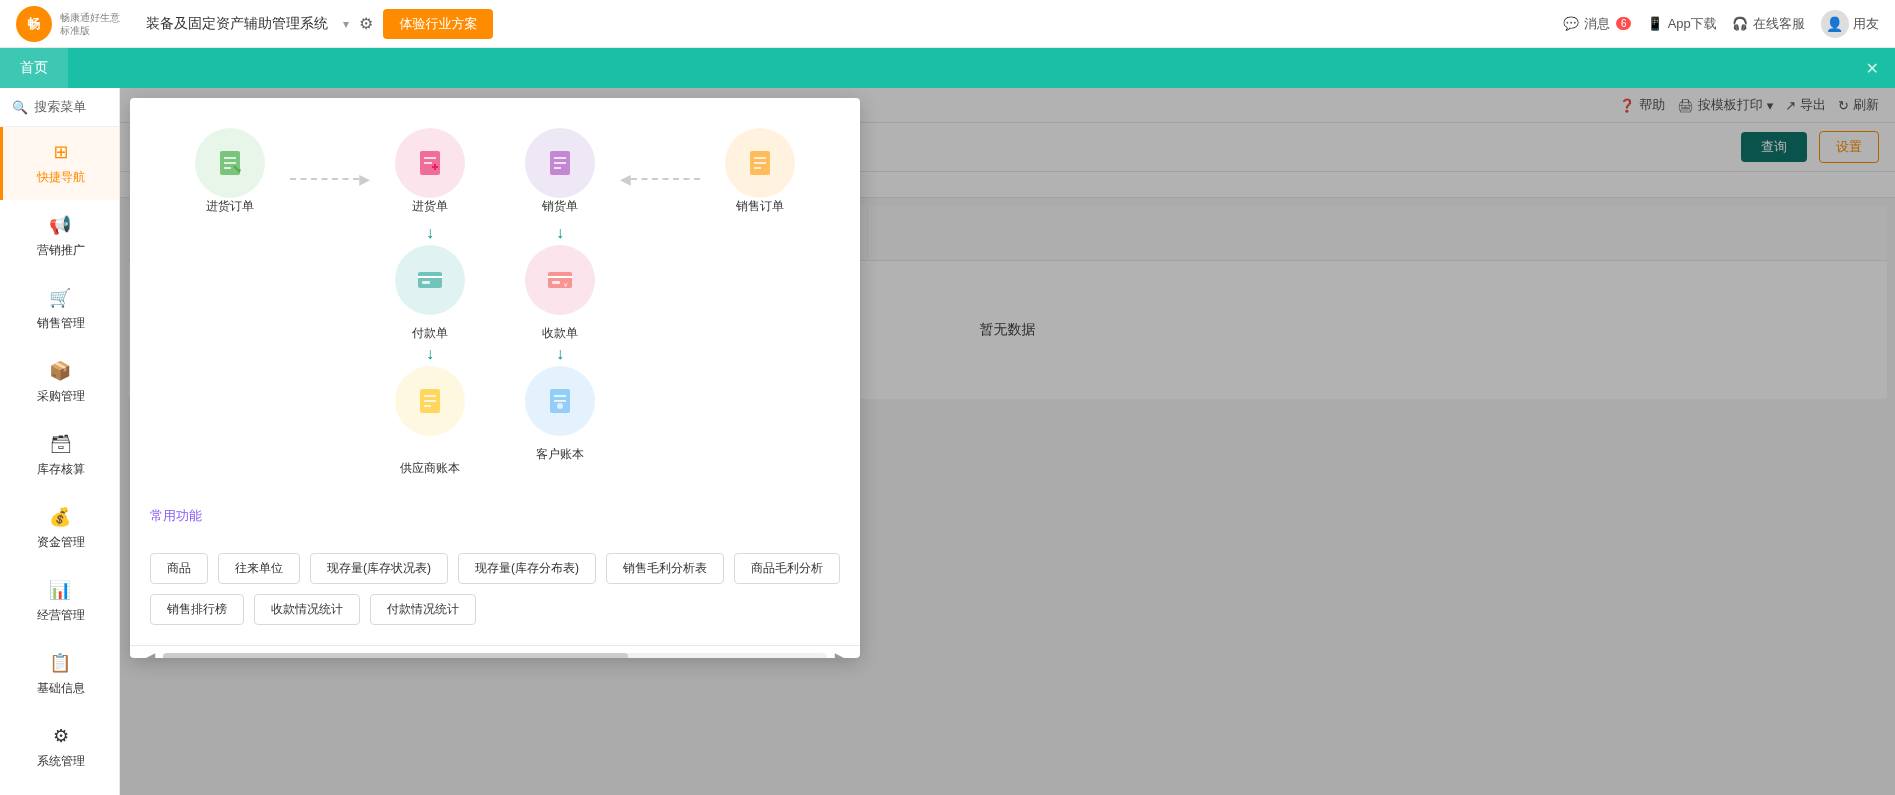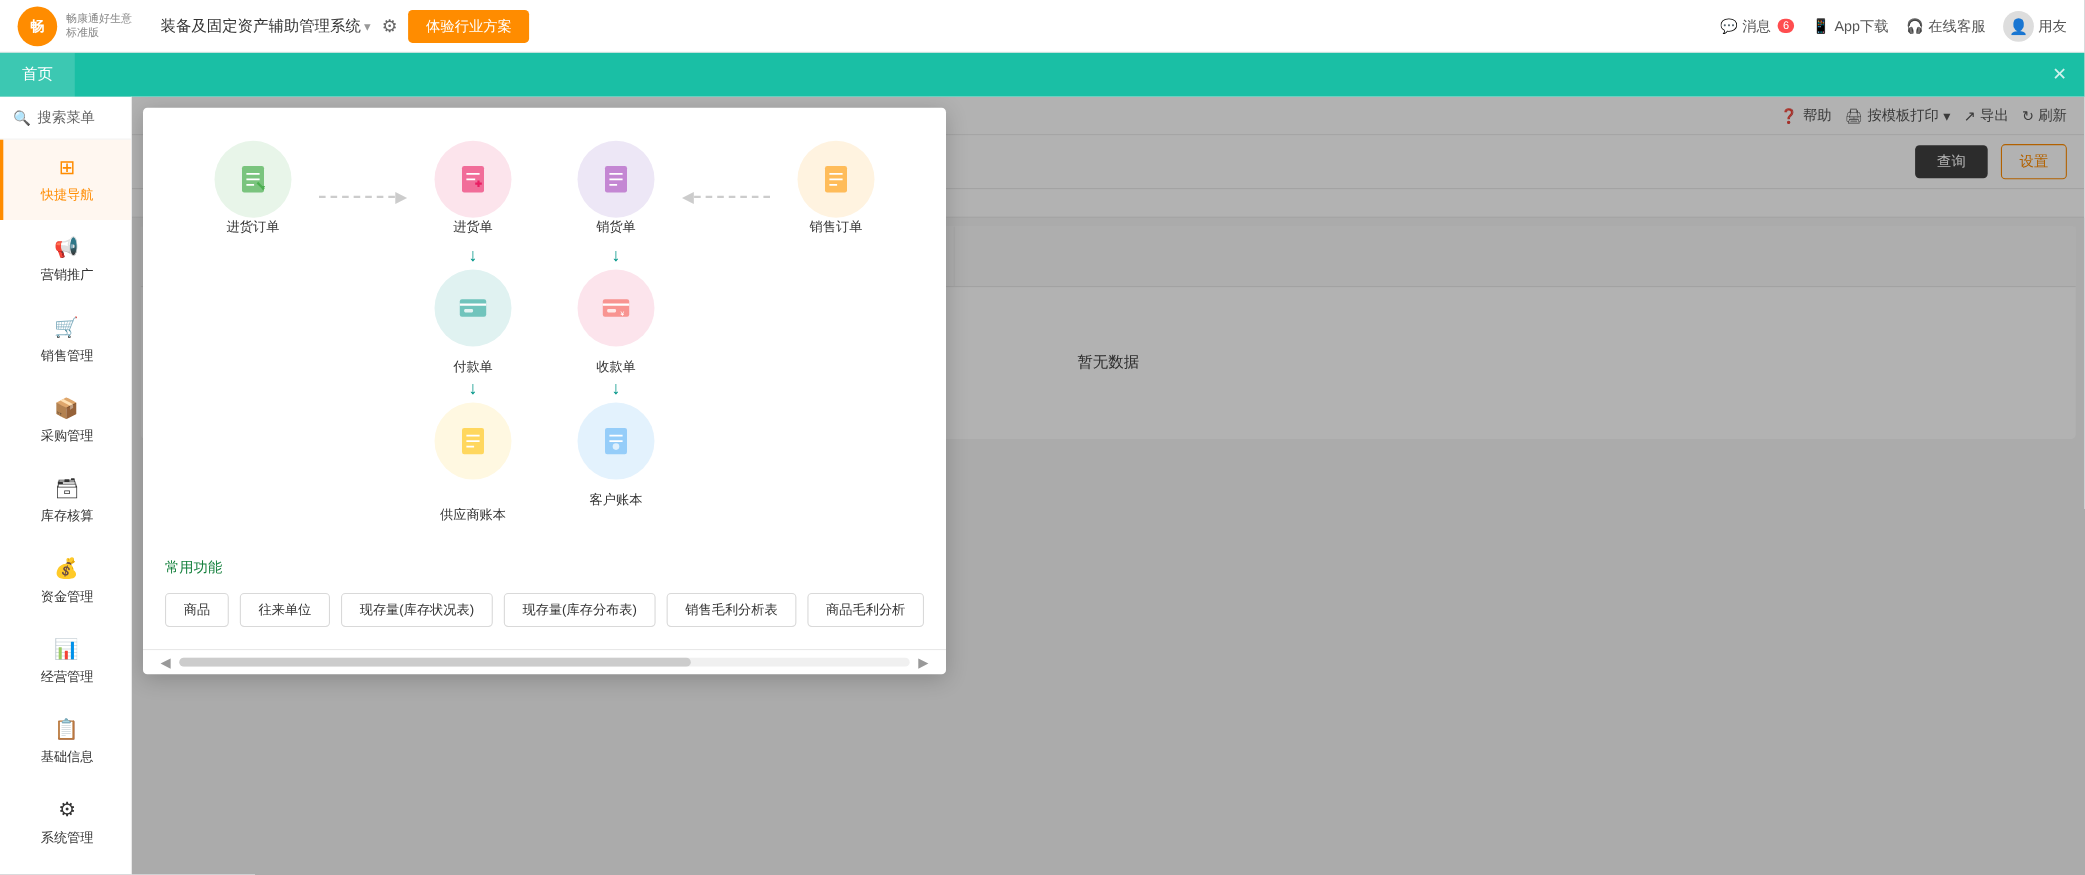--- a/index.html
+++ b/index.html
@@ -7,21 +7,21 @@
 
     
     .top-bar {
       display: flex; align-items: center; height: 48px;
       background: #fff; border-bottom: 1px solid #e8e8e8;
       padding: 0 16px; gap: 10px;
     }
     .logo-area { display: flex; align-items: center; gap: 8px; width: 120px; }
     .logo-icon { width: 36px; height: 36px; background: #ff8c00; border-radius: 50%; display: flex; align-items: center; justify-content: center; color: white; font-size: 18px; font-weight: bold; }
     .logo-text { font-size: 11px; color: #333; line-height: 1.3; }
-    .system-title { display: flex; align-items: center; gap: 3px; font-size: 14px; color: #333; font-weight: 500; }
+    .system-title { display: flex; align-items: center; gap: 15px; font-size: 14px; color: #333; font-weight: 500; }
     .dropdown-arrow { color: #999; font-size: 12px; }
     .gear-btn { color: #666; font-size: 16px; cursor: pointer; }
     .experience-btn {
       background: #ff8c00; color: white; border: none; border-radius: 4px;
       padding: 6px 16px; font-size: 13px; cursor: pointer;
     }
     .top-right { margin-left: auto; display: flex; align-items: center; gap: 16px; }
     .top-right-item { display: flex; align-items: center; gap: 4px; color: #555; font-size: 13px; cursor: pointer; }
     .badge { background: #ff4d4f; color: white; border-radius: 10px; font-size: 10px; padding: 1px 5px; margin-left: 2px; }
     .avatar { width: 28px; height: 28px; border-radius: 50%; background: #ddd; display: flex; align-items: center; justify-content: center; overflow: hidden; }
@@ -65,21 +65,21 @@
     
     .content-area { flex: 1; background: #f5f5f5; position: relative; overflow: hidden; }
 
     
     .content-toolbar {
       background: white; padding: 8px 16px; display: flex; align-items: center;
       gap: 12px; border-bottom: 1px solid #e8e8e8; flex-wrap: wrap;
     }
     .toolbar-btn { display: flex; align-items: center; gap: 4px; color: #555; font-size: 13px; cursor: pointer; }
     .orange-btn {
-      background: #404040; color: white; border: none; border-radius: 4px;
+      background: #0f766e; color: white; border: none; border-radius: 4px;
       padding: 6px 20px; font-size: 13px; cursor: pointer;
     }
     .setting-btn {
       background: #fff; color: #ff8c00; border: 1px solid #ff8c00; border-radius: 4px;
       padding: 6px 16px; font-size: 13px; cursor: pointer;
     }
 
     
     .filter-row {
       background: white; padding: 8px 16px; display: flex; align-items: center;
@@ -131,21 +131,21 @@
     .flow-circle.orange { background: #fff3e0; color: #ff9800; }
     .flow-circle.teal { background: #e0f2f1; color: #009688; }
     .flow-circle.red { background: #fce4ec; color: #f44336; }
     .flow-circle.amber { background: #fff8e1; color: #ffc107; }
     .flow-circle.blue-light { background: #e3f2fd; color: #2196f3; }
     .flow-label { font-size: 12px; color: #333; text-align: center; }
     .flow-col { display: flex; flex-direction: column; align-items: center; width: 120px; }
 
     
     .common-func { padding: 10px 20px 20px; }
-    .common-func-title { font-size: 13px; color: #15803d; margin-bottom: 14px; }
+    .common-func-title { font-size: 13px; color: #8b5cf6; margin-bottom: 28px; }
     .func-btns { display: flex; flex-wrap: wrap; gap: 10px; }
     .func-btn {
       border: 1px solid #d9d9d9; border-radius: 4px; padding: 6px 16px;
       font-size: 12px; color: #333; background: white; cursor: pointer;
       white-space: nowrap;
     }
 
     
     .scroll-bar-row {
       display: flex; align-items: center; padding: 4px 16px;
@@ -463,20 +463,25 @@
           <div class="common-func">
             <div class="common-func-title">常用功能</div>
             <div class="func-btns">
               <button class="func-btn">商品</button>
               <button class="func-btn">往来单位</button>
               <button class="func-btn">现存量(库存状况表)</button>
               <button class="func-btn">现存量(库存分布表)</button>
               <button class="func-btn">销售毛利分析表</button>
               <button class="func-btn">商品毛利分析</button>
             </div>
+            <div class="func-btns" style="margin-top:10px;">
+              <button class="func-btn">销售排行榜</button>
+              <button class="func-btn">收款情况统计</button>
+              <button class="func-btn">付款情况统计</button>
+            </div>
           </div>
 
           <div class="scroll-bar-row">
             <span class="scroll-arrow">◀</span>
             <div class="scroll-track">
               <div class="scroll-thumb"></div>
             </div>
             <span class="scroll-arrow">▶</span>
           </div>
 

